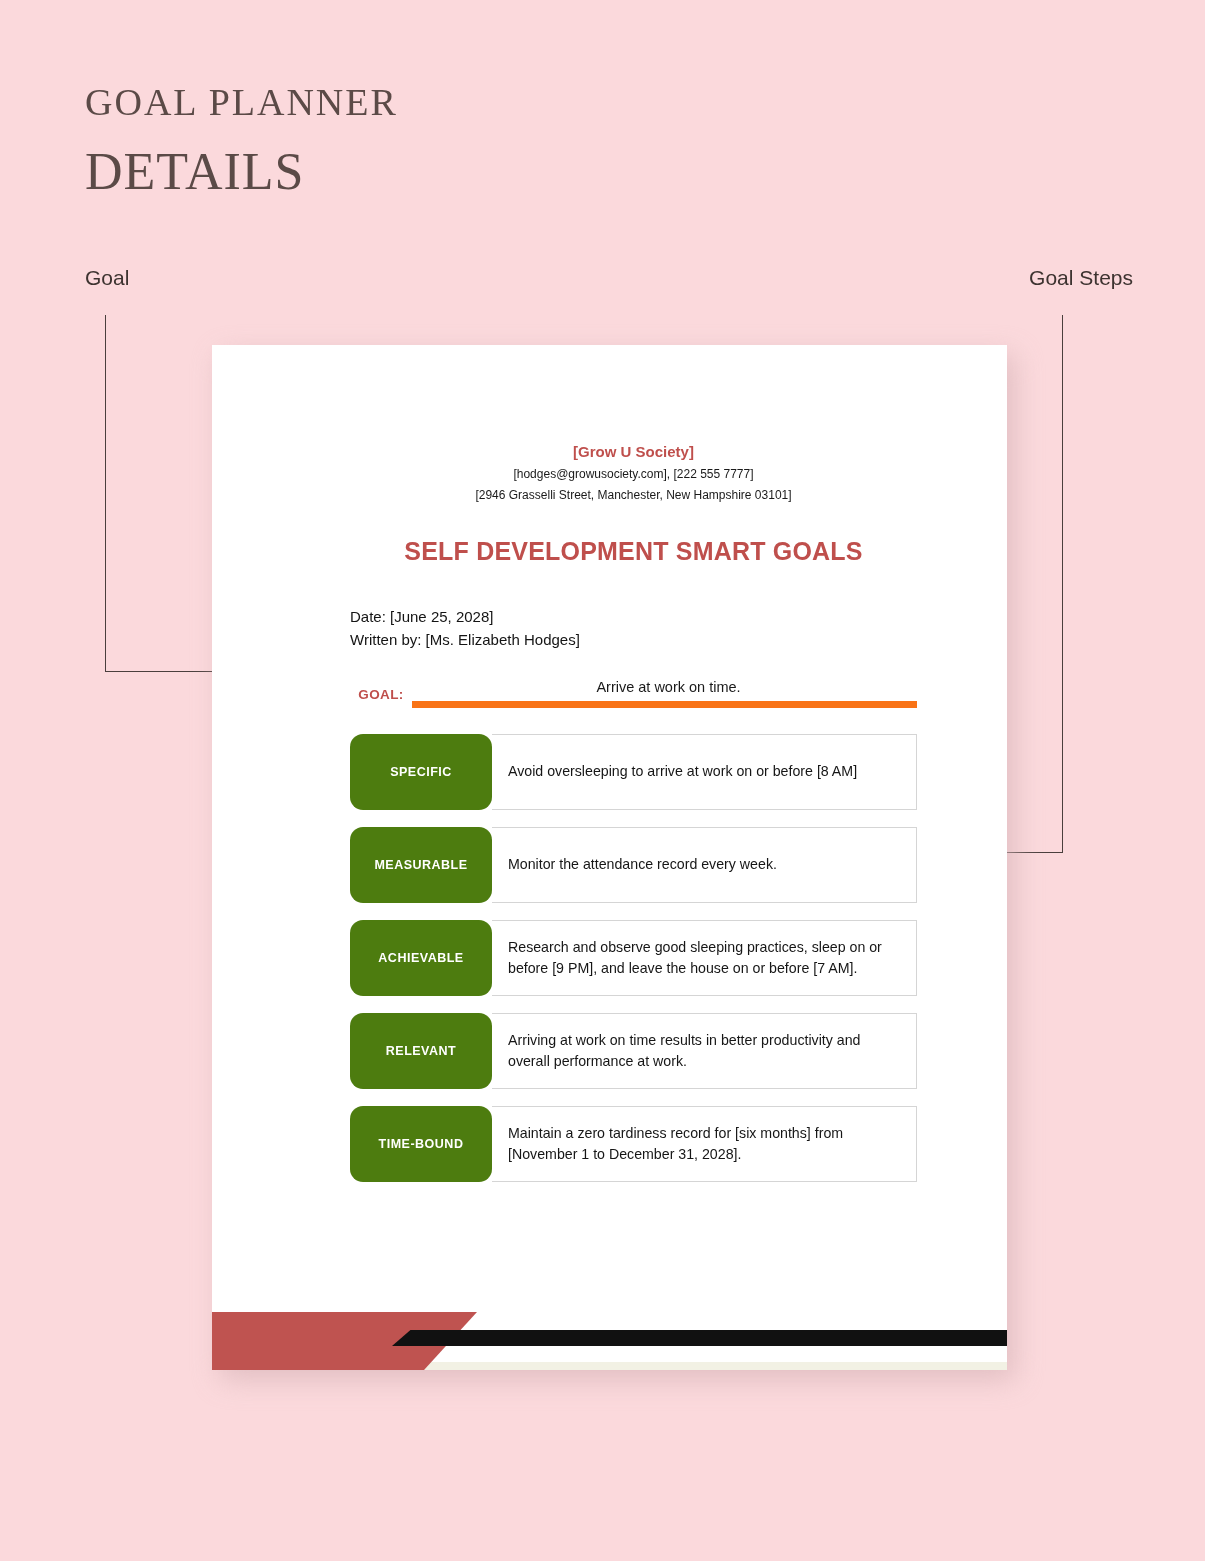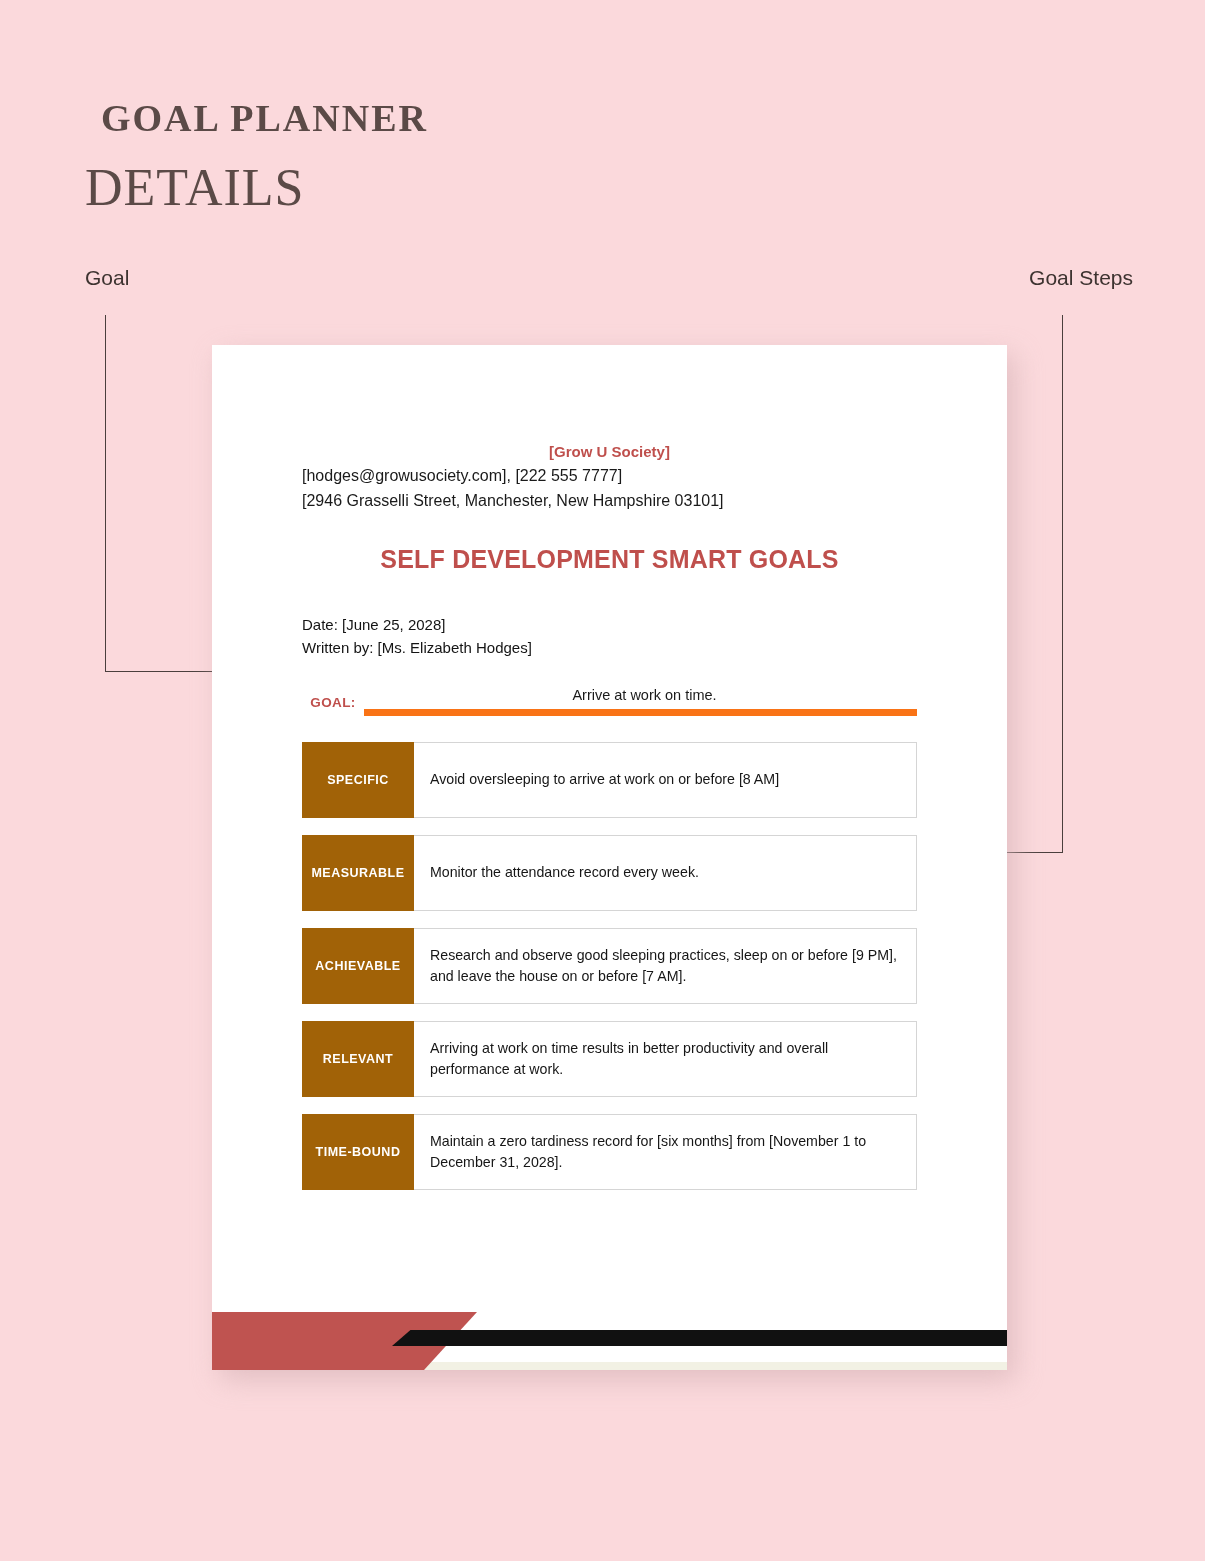--- a/index.html
+++ b/index.html
@@ -19,22 +19,22 @@
   .headline-wrap {
     position: absolute;
     left: 85px;
     top: 80px;
   }
   .headline-1 {
     font-family: "Liberation Serif", serif;
     font-size: 38px;
     letter-spacing: 2px;
     color: #5b4a47;
-    margin: 16px;
-    font-weight: 700;
+    margin: 0;
+    font-weight: 400;
   }
   .headline-2 {
     font-family: "Liberation Serif", serif;
     font-size: 52px;
     letter-spacing: 1px;
     color: #5b4a47;
     margin: 18px 0 0 0;
     font-weight: 400;
   }
 
@@ -103,32 +103,34 @@
     top: 345px;
     width: 795px;
     height: 1025px;
     background: #ffffff;
     overflow: hidden;
   }
 
   .doc-inner {
     padding: 0 90px;
     box-sizing: border-box;
+    margin-left: 48px;
   }
 
   .org-name {
     text-align: center;
     color: #bf4f4c;
     font-size: 15px;
     font-weight: bold;
     margin-top: 98px;
   }
   .org-line {
+    text-align: center;
     color: #1a1a1a;
-    font-size: 16px;
+    font-size: 12px;
     margin-top: 7px;
   }
   .doc-title {
     text-align: center;
     color: #bf4f4c;
     font-size: 25px;
     font-weight: bold;
     margin-top: 35px;
     letter-spacing: 0.2px;
   }
@@ -168,31 +170,32 @@
   .smart-table {
     margin-top: 26px;
   }
   .smart-row {
     display: flex;
     align-items: stretch;
     margin-bottom: 17px;
     min-height: 76px;
   }
   .smart-key {
-    width: 112px;
+    width: 142px;
     flex: none;
-    background: #a16207;
+    background: #4d7c0f;
     color: #ffffff;
     font-size: 12.5px;
     font-weight: bold;
     letter-spacing: 0.5px;
     display: flex;
     align-items: center;
     justify-content: center;
     text-align: center;
+    border-radius: 13px;
   }
   .smart-val {
     flex: 1;
     border: 1px solid #d5d5d5;
     border-left: none;
     display: flex;
     align-items: center;
     padding: 10px 16px;
     font-size: 14.2px;
     color: #161616;

